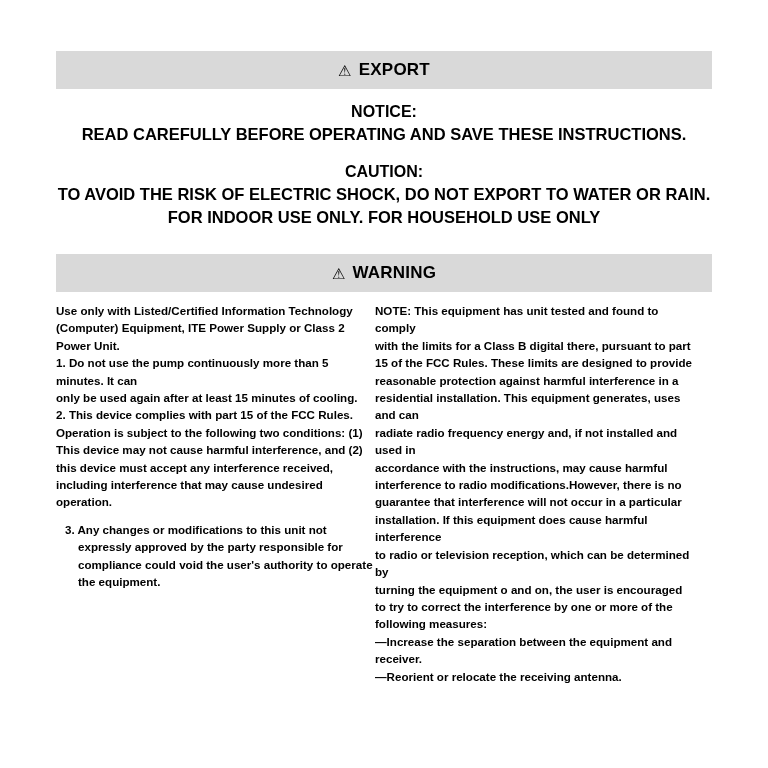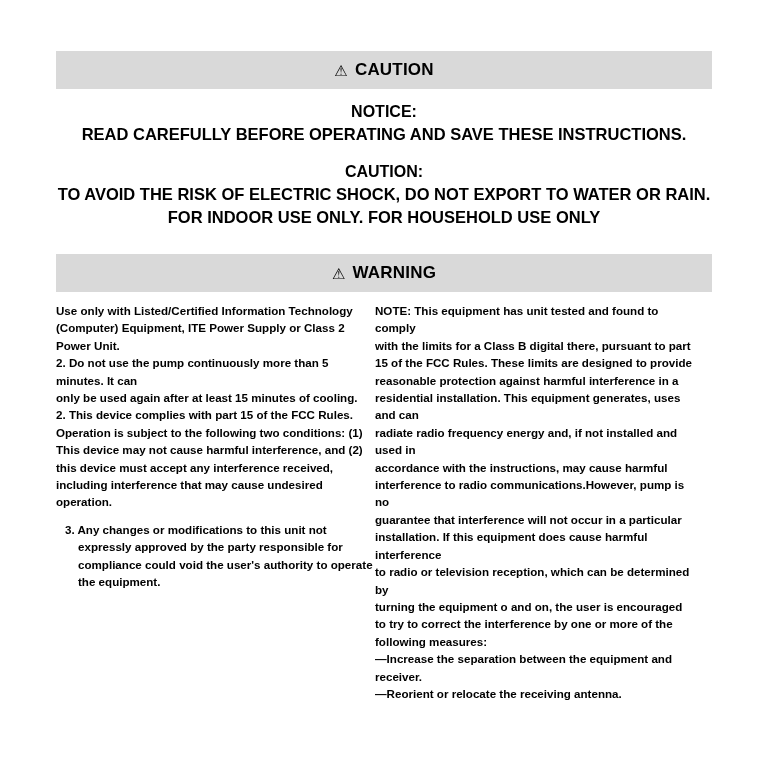--- a/index.html
+++ b/index.html
@@ -99,51 +99,51 @@
     line-height: 17.4px;
   }
 </style>
 </head>
 <body>
 
 <div class="page">
 
   <div class="banner" id="caution-banner">
     <span class="tri">⚠</span>
-      <span>CAUTION</span>
+      <span>EXPORT</span>
   </div>
 
   <div class="notice-block">
     <div class="notice-line">NOTICE:</div>
     <div class="notice-line big">READ CAREFULLY BEFORE OPERATING AND SAVE THESE INSTRUCTIONS.</div>
     <div class="gap"></div>
     <div class="notice-line">CAUTION:</div>
     <div class="notice-line big">TO AVOID THE RISK OF ELECTRIC SHOCK, DO NOT EXPORT TO WATER OR RAIN.</div>
     <div class="notice-line big">FOR INDOOR USE ONLY. FOR HOUSEHOLD USE ONLY</div>
   </div>
 
   <div class="banner" id="warning-banner">
     <span class="tri">⚠</span>
       <span>WARNING</span>
   </div>
 
   <div class="columns">
     <div class="col">
       <p>Use only with Listed/Certified Information Technology (Computer) Equipment, ITE Power Supply or Class 2 Power Unit.</p>
-      <p>2. Do not use the pump continuously more than 5 minutes. It can</p>
+      <p>1. Do not use the pump continuously more than 5 minutes. It can</p>
       <p>only be used again after at least 15 minutes of cooling.</p>
       <p>2. This device complies with part 15 of the FCC Rules. Operation is subject to the following two conditions: (1) This device may not cause harmful interference, and (2) this device must accept any interference received, including interference that may cause undesired operation.</p>
       <p class="indent-item">3.  Any changes or modifications to this unit not expressly approved by the party responsible for compliance could void the user's authority to operate the equipment.</p>
     </div>
     <div class="col">
       <p>NOTE: This equipment has unit tested and found to comply</p>
       <p>with the limits for a Class B digital there, pursuant to part</p>
       <p>15 of the FCC Rules. These limits are designed to provide reasonable protection against harmful interference in a residential installation. This equipment generates, uses and can</p>
       <p>radiate radio frequency energy and, if not installed and used in</p>
-      <p>accordance with the instructions, may cause harmful interference to radio communications.However, pump is no</p>
+      <p>accordance with the instructions, may cause harmful interference to radio modifications.However, there is no</p>
       <p>guarantee that interference will not occur in a particular installation. If this equipment does cause harmful interference</p>
       <p>to radio or television reception, which can be determined by</p>
       <p>turning the equipment o and on, the user is encouraged to try to correct the interference by one or more of the following measures:</p>
       <p>—Increase the separation between the equipment and receiver.</p>
       <p>—Reorient or relocate the receiving antenna.</p>
     </div>
   </div>
 
 </div>
 

